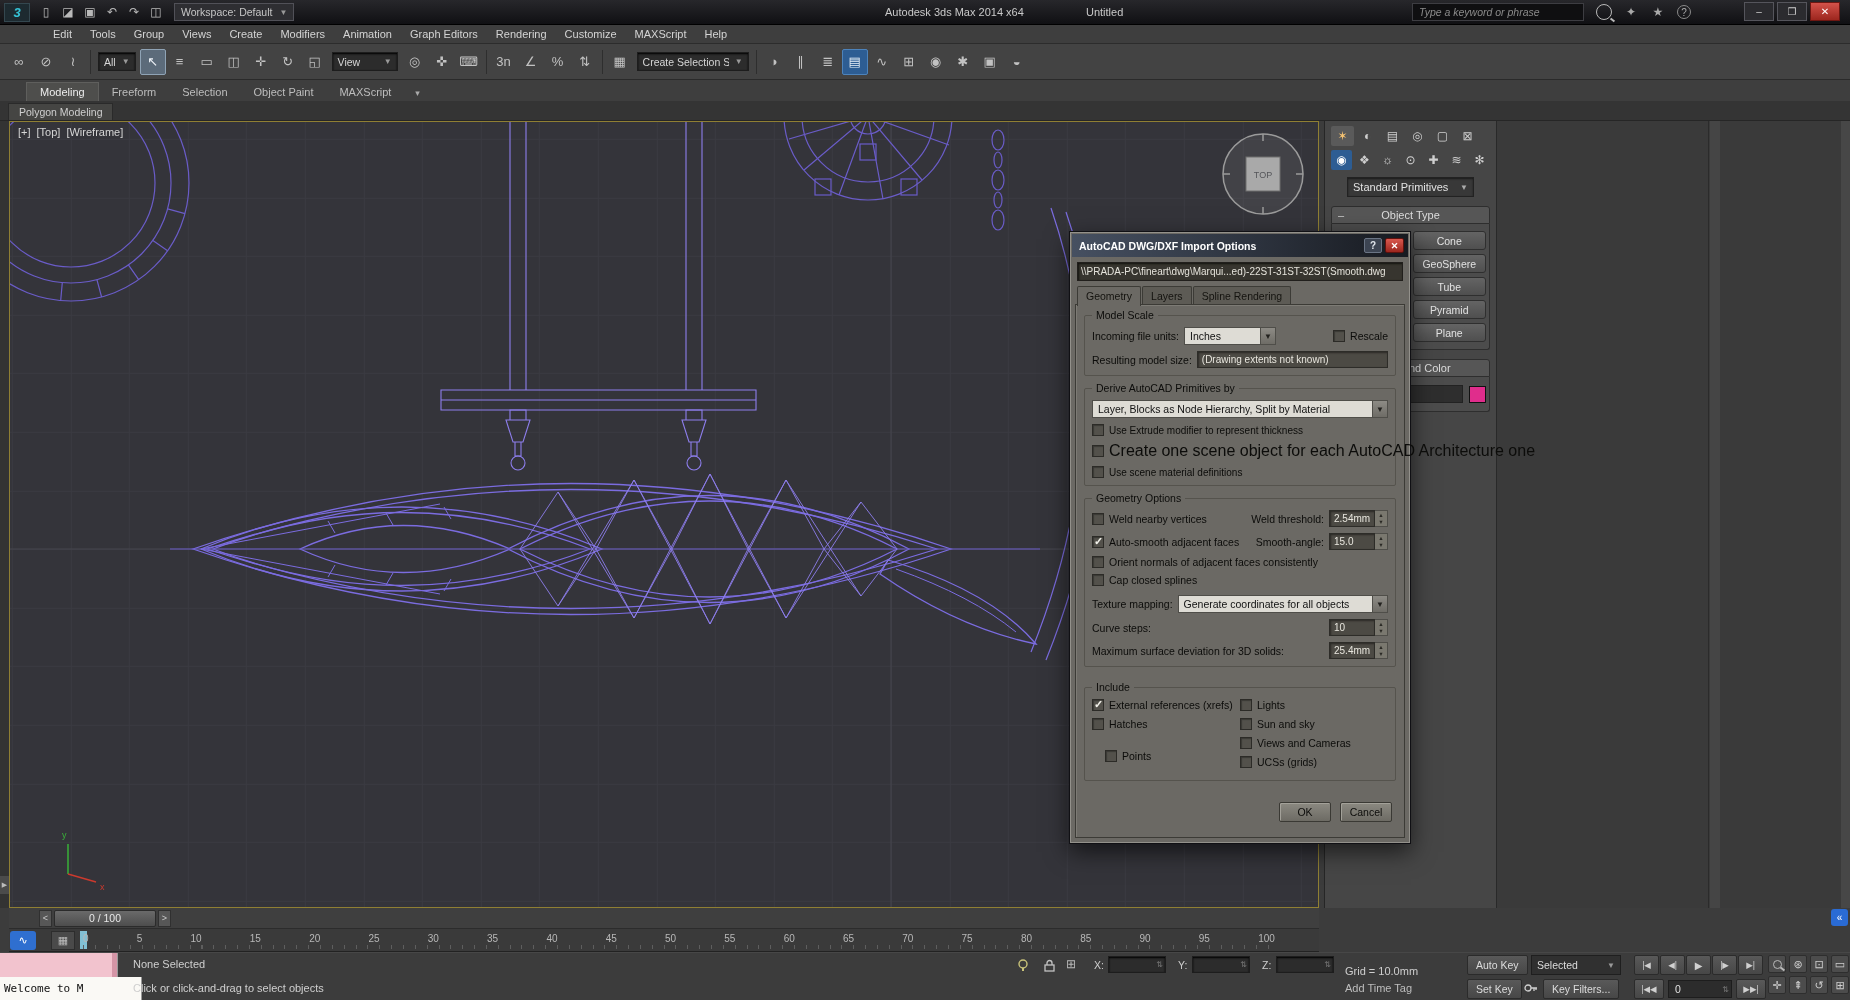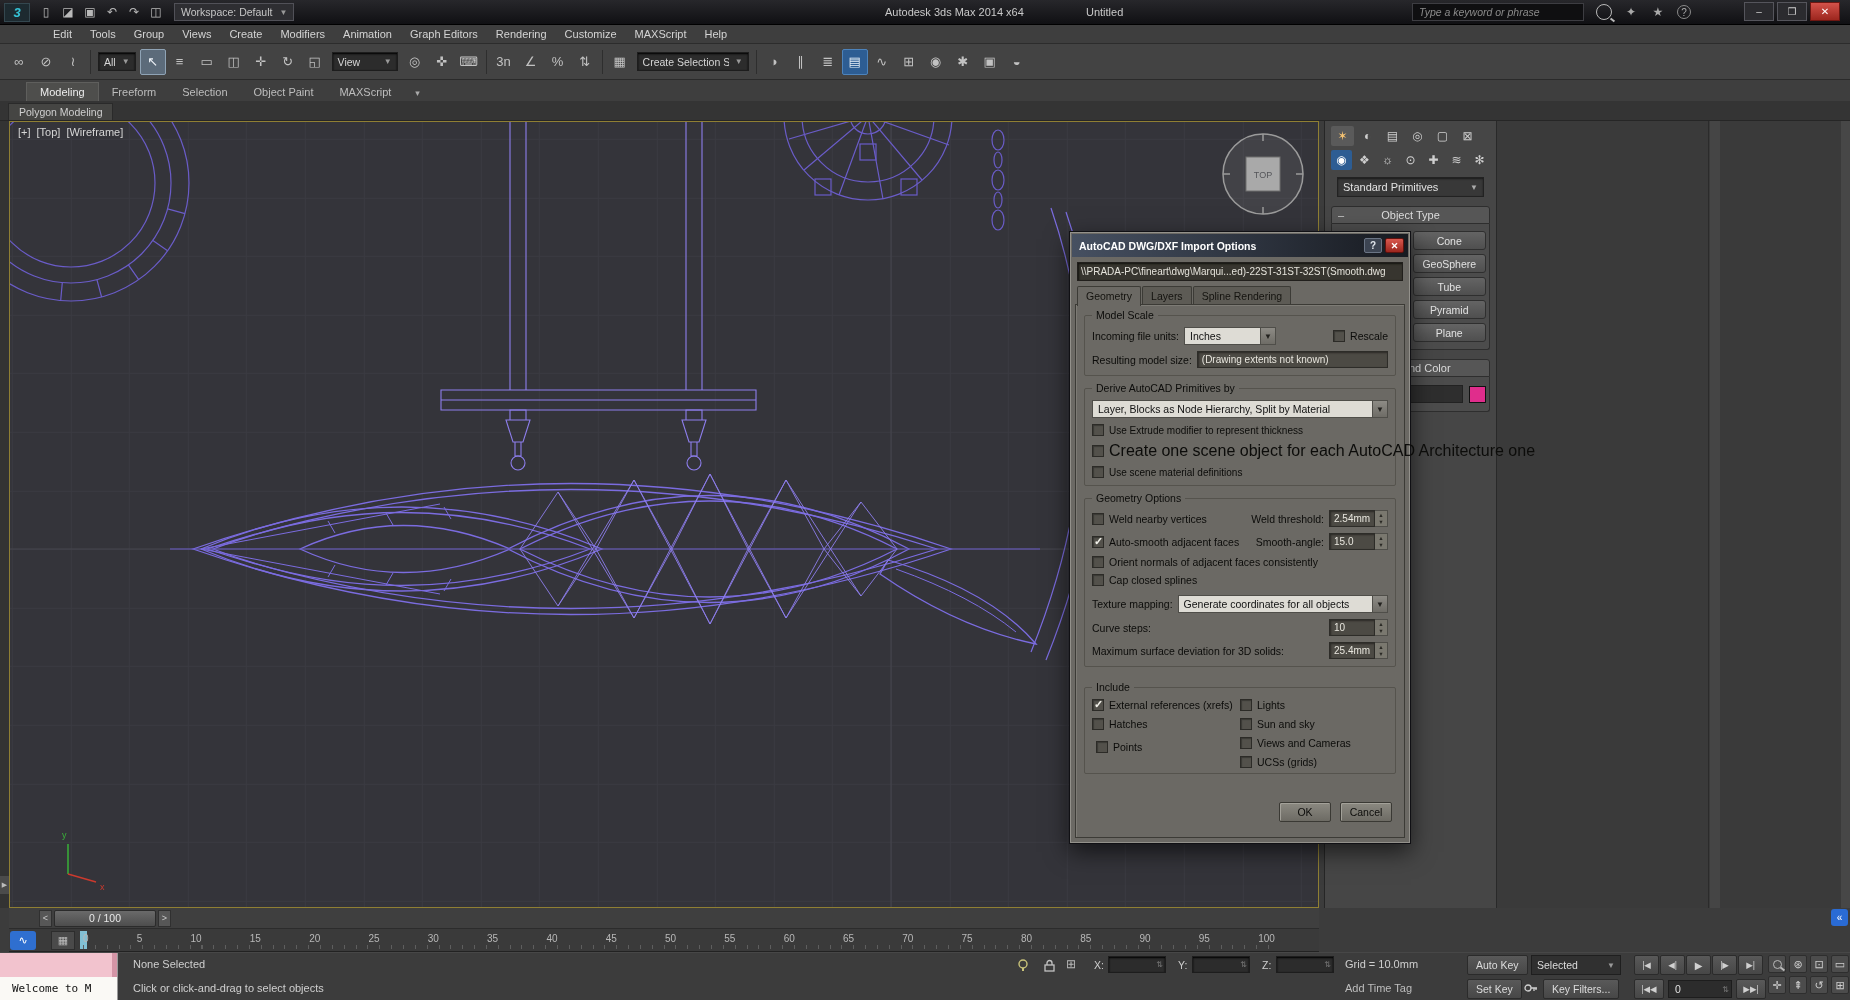--- a/index.html
+++ b/index.html
@@ -54,21 +54,21 @@
   #vp-label{position:absolute;left:8px;top:4px;display:flex;gap:6px;color:#d6d6d6;font-size:11px;z-index:5}
   #left-strip{position:absolute;left:0;top:121px;width:9px;height:787px;background:#333}
   #strip-btn{position:absolute;left:0;top:876px;width:9px;height:18px;background:#4b4b4b;color:#bbb;font-size:7px;display:flex;align-items:center;justify-content:center}
 
   
   #command-panel{position:absolute;left:1324px;top:121px;width:172px;height:787px;background:#464646;border-left:1px solid #262626;padding:5px 6px}
   .cp-row{display:flex;gap:2px;margin-bottom:4px}
   .cp-tab{width:23px;height:20px;display:flex;align-items:center;justify-content:center;color:#cfcfcf;font-size:12px;border-radius:2px}
   .cp-tab.active{background:#5a5a5a;color:#f4c272}
   .cp-tab.blue{background:#2d5d93;color:#fff}
-  .cp-combo{height:20px;background:#383838;border:1px solid #222;box-shadow:inset 0 1px 2px #1b1b1b;display:flex;justify-content:space-between;align-items:center;padding:0 5px;color:#e2e2e2;margin:7px 6px 0}
+  .cp-combo{height:20px;background:#383838;border:1px solid #222;box-shadow:inset 0 1px 2px #1b1b1b;display:flex;justify-content:space-between;align-items:center;padding:0 5px;color:#e2e2e2;margin:7px 16px 0}
   .cp-combo .arw{font-size:8px;color:#aaa}
   .rollout{height:18px;background:#565656;border-radius:3px 3px 0 0;display:flex;align-items:center;justify-content:center;position:relative;color:#ddd;margin-top:9px;border:1px solid #2e2e2e}
   .rollout .minus{position:absolute;left:6px;color:#ccc}
   .obj-grid{display:grid;grid-template-columns:1fr 1fr;gap:4px;padding:7px 3px;background:#4c4c4c;border:1px solid #2e2e2e;border-top:none;border-radius:0 0 3px 3px}
   .obj-btn{height:19px;background:linear-gradient(#646464,#4f4f4f);border:1px solid #2f2f2f;border-radius:3px;color:#e2e2e2;font-size:10.5px;display:flex;align-items:center;justify-content:center;white-space:nowrap;overflow:hidden}
   .nc-body{display:flex;gap:6px;padding:8px 3px;background:#4c4c4c;border:1px solid #2e2e2e;border-top:none;border-radius:0 0 3px 3px;align-items:center}
   .name-field{flex:1;height:18px;background:#2e2e2e;border:1px solid #222}
   #color-swatch{width:17px;height:17px;border:1px solid #111}
 
   #right-void{position:absolute;left:1496px;top:121px;width:354px;height:787px;background:#3a3a3a;border-left:1px solid #292929}
@@ -85,21 +85,21 @@
   #rr-blue{left:1px;width:26px;background:#2f6fd0;border-radius:3px;color:#fff}
   #rr-grid{left:42px;width:24px;background:#4a4a4a;border:1px solid #2d2d2d;color:#bbb}
   #frame-marker{position:absolute;left:71px;top:2px;width:7px;height:18px;background:#8fd8f0;opacity:.85}
   #tick-strip{position:absolute;left:74px;right:44px;top:4px;display:flex;justify-content:space-between;color:#b8b8b8;font-size:10px}
   #tick-minor{position:absolute;left:74px;right:44px;bottom:2px;height:4px;background:repeating-linear-gradient(to right,#5e5e5e 0 1px,transparent 1px 11.85px)}
 
   
   #status{position:absolute;left:0;top:952px;width:1850px;height:48px;background:#3c3c3c;border-top:1px solid #474747}
   #listener-pink{position:absolute;left:0;top:0;width:118px;height:24px;background:#f2c3ce;border-right:1px solid #9a9a9a}
   #listener-pink .sb{position:absolute;right:0;top:0;width:5px;height:24px;background:#d495a6}
-  #listener-white{position:absolute;left:0;top:24px;width:118px;height:24px;background:#faf9f5;border-right:1px solid #9a9a9a;color:#111;font-family:"DejaVu Sans Mono",monospace;font-size:11px;line-height:24px;padding-left:12px;white-space:nowrap;overflow:hidden}
+  #listener-white{position:absolute;left:0;top:24px;width:142px;height:24px;background:#faf9f5;border-right:1px solid #9a9a9a;color:#111;font-family:"DejaVu Sans Mono",monospace;font-size:11px;line-height:24px;padding-left:4px;white-space:nowrap;overflow:hidden}
   .st-text{position:absolute;color:#cfcfcf}
   .st-btn{position:absolute;height:20px;background:linear-gradient(#595959,#474747);border:1px solid #2b2b2b;border-radius:2px;color:#dcdcdc;font-size:10.5px;display:flex;align-items:center;justify-content:center;padding:0 8px}
   .st-combo{position:absolute;height:20px;background:#303030;border:1px solid #1f1f1f;color:#dcdcdc;font-size:10.5px;display:flex;align-items:center;justify-content:space-between;padding:0 5px}
   .st-combo .arw{font-size:8px;color:#999;margin-left:8px}
   .coord{position:absolute;top:3px;width:58px;height:17px;background:#2c2c2c;border:1px solid #1d1d1d;box-shadow:inset 0 1px 2px #000;display:flex;align-items:center;justify-content:flex-end;color:#777;font-size:8px;padding-right:2px}
   .tr-btn{position:absolute;height:20px;background:linear-gradient(#595959,#474747);border:1px solid #2b2b2b;border-radius:2px;color:#d0d0d0;font-size:8.5px;display:flex;align-items:center;justify-content:center}
   #frame-field{position:absolute;left:1668px;top:27px;width:64px;height:18px;background:#2c2c2c;border:1px solid #1d1d1d;color:#e0e0e0;font-size:10.5px;display:flex;align-items:center;padding-left:6px;justify-content:space-between}
   #frame-field .sp{color:#777;font-size:8px;padding-right:2px}
   #nav-cluster{position:absolute;left:1768px;top:2px;display:grid;grid-template-columns:repeat(4,18px);grid-auto-rows:18px;gap:3px}
   .nav-i{background:#4c4c4c;border:1px solid #2e2e2e;border-radius:2px;color:#cfcfcf;font-size:11px;display:flex;align-items:center;justify-content:center}
@@ -573,21 +573,21 @@
     </svg>
   <span class="st-text" style="left:1066px;top:4px;font-size:12px;color:#b8b8b8">⊞</span>
 
   <span class="st-text" style="left:1094px;top:6px;font-size:10.5px">X:</span>
   <span class="coord" style="left:1108px">⇅</span>
   <span class="st-text" style="left:1178px;top:6px;font-size:10.5px">Y:</span>
   <span class="coord" style="left:1192px">⇅</span>
   <span class="st-text" style="left:1262px;top:6px;font-size:10.5px">Z:</span>
   <span class="coord" style="left:1276px">⇅</span>
 
-  <span class="st-text" style="left:1345px;top:5px">Grid = 10.0mm</span>
+  <span class="st-text" style="left:1345px;top:12px">Grid = 10.0mm</span>
   <span class="st-text" style="left:1345px;top:29px;color:#bdbdbd">Add Time Tag</span>
 
   <span class="st-btn" style="left:1467px;top:2px">Auto Key</span>
   <span class="st-combo" style="left:1531px;top:2px;width:90px">
       <span>Selected</span>
       <span class="arw">▼</span>
     </span>
   <span class="st-btn" style="left:1467px;top:26px">Set Key</span>
   <svg class="mini-ic" style="left:1523px;top:28px" width="15" height="15">
       <circle cx="5" cy="7" r="3" fill="none" stroke="#cfcfcf" stroke-width="1.3"></circle>
@@ -754,21 +754,21 @@
         <div class="inc-col">
 
         <div class="row" style="margin:0">
               <span class="cb checked"></span>
               <span class="lbl">External references (xrefs)</span>
             </div>
             <div class="row" style="margin:0">
               <span class="cb"></span>
               <span class="lbl">Hatches</span>
             </div>
-            <div class="row" style="margin:4px">
+            <div class="row" style="margin:13px">
               <span class="cb"></span>
               <span class="lbl">Points</span>
             </div>
           </div>
         <div class="inc-col">
 
         <div class="row" style="margin:0">
               <span class="cb"></span>
               <span class="lbl">Lights</span>
             </div>

